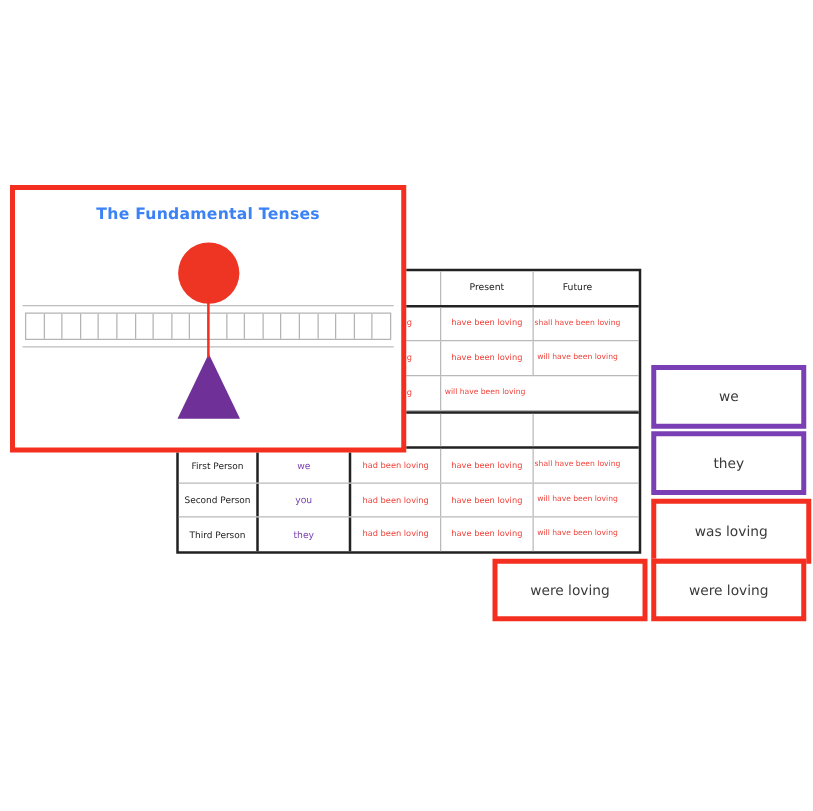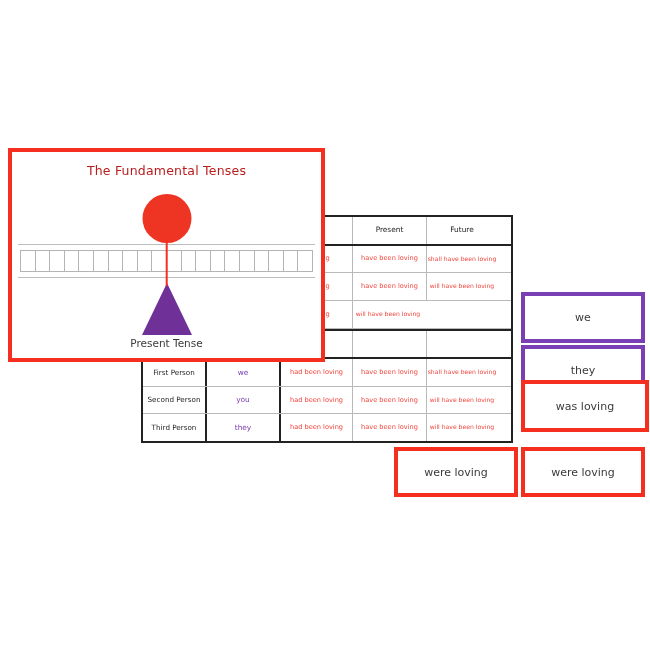--- a/index.html
+++ b/index.html
@@ -101,22 +101,22 @@
     box-sizing: border-box;
     z-index: 5;
   }
   .tenses-title {
     position: absolute;
     left: 0;
     right: 0;
     top: 11px;
     text-align: center;
     font-size: 12.5px;
-    font-weight: normal;
-    color: #b91c1c;
+    font-weight: bold;
+    color: #3b82f6;
     letter-spacing: 0.2px;
   }
   .tenses-ball {
     position: absolute;
     left: 50%;
     top: 42px;
     transform: translateX(-50%);
     width: 49px;
     height: 49px;
     border-radius: 50%;
@@ -305,32 +305,31 @@
         <div class="ruler-seg"></div>
         <div class="ruler-seg"></div>
         <div class="ruler-seg"></div>
         <div class="ruler-seg"></div>
         <div class="ruler-seg"></div>
         <div class="ruler-seg"></div>
       </div>
   </div>
 
   <div class="tenses-tri"></div>
-  <div class="tenses-caption">Present Tense</div>
 </div>
 
 <div class="word-card wc-purple" style="left:521px; top:292px; width:124px; height:51px;">
   <div class="wc-inner">we</div>
 </div>
 
 <div class="word-card wc-purple" style="left:521px; top:345px; width:124px; height:51px;">
   <div class="wc-inner">they</div>
 </div>
 
-<div class="word-card wc-red" style="left:521px; top:380px; width:128px; height:52px;">
+<div class="word-card wc-red" style="left:521px; top:399px; width:128px; height:52px;">
   <div class="wc-inner">was loving</div>
 </div>
 
 <div class="word-card wc-red" style="left:394px; top:447px; width:124px; height:50px;">
   <div class="wc-inner">were loving</div>
 </div>
 
 <div class="word-card wc-red" style="left:521px; top:447px; width:124px; height:50px;">
   <div class="wc-inner">were loving</div>
 </div>

